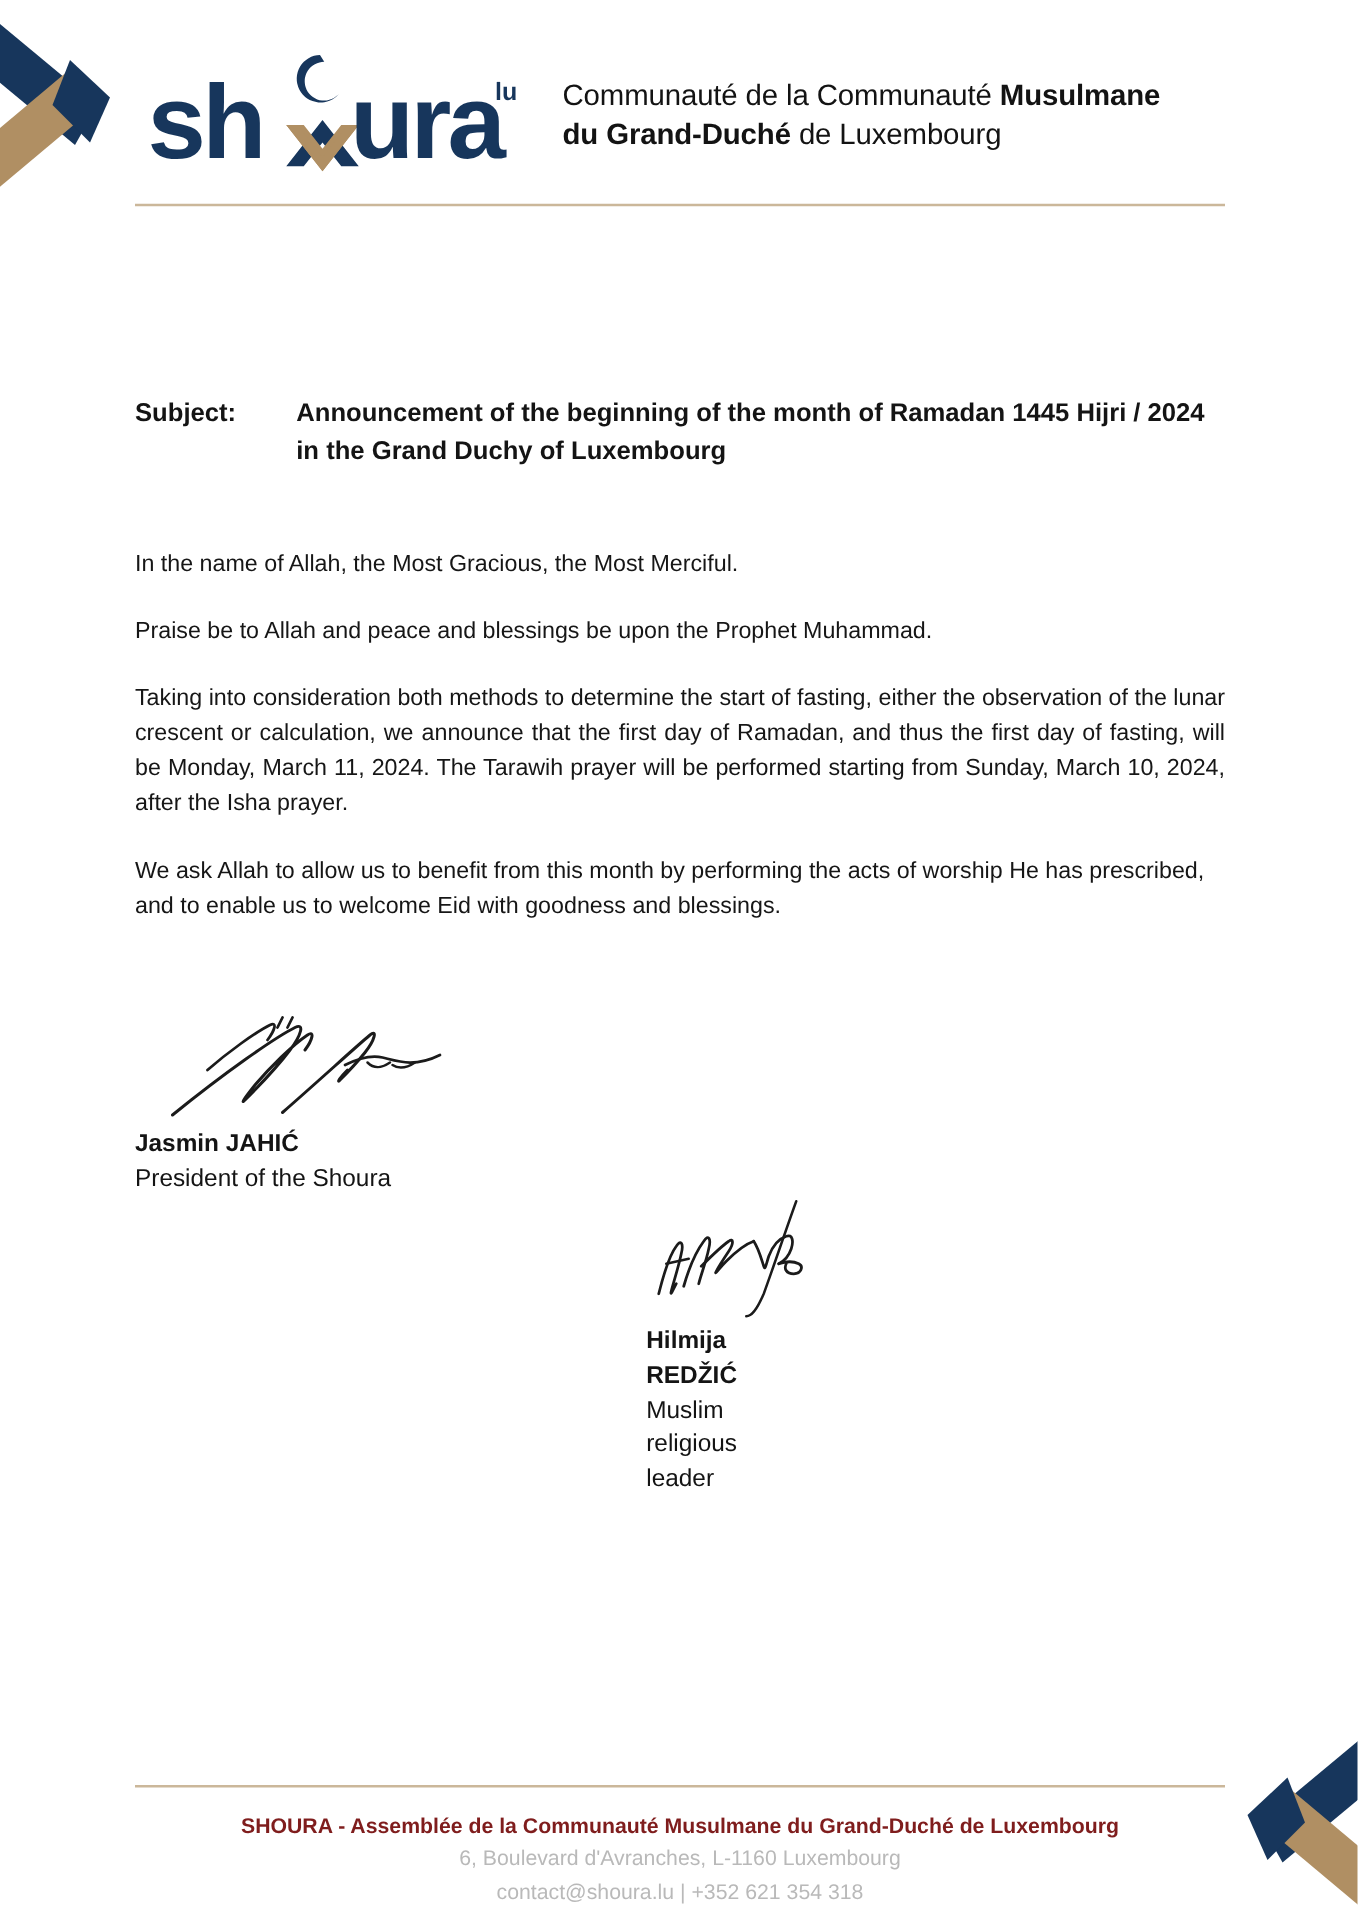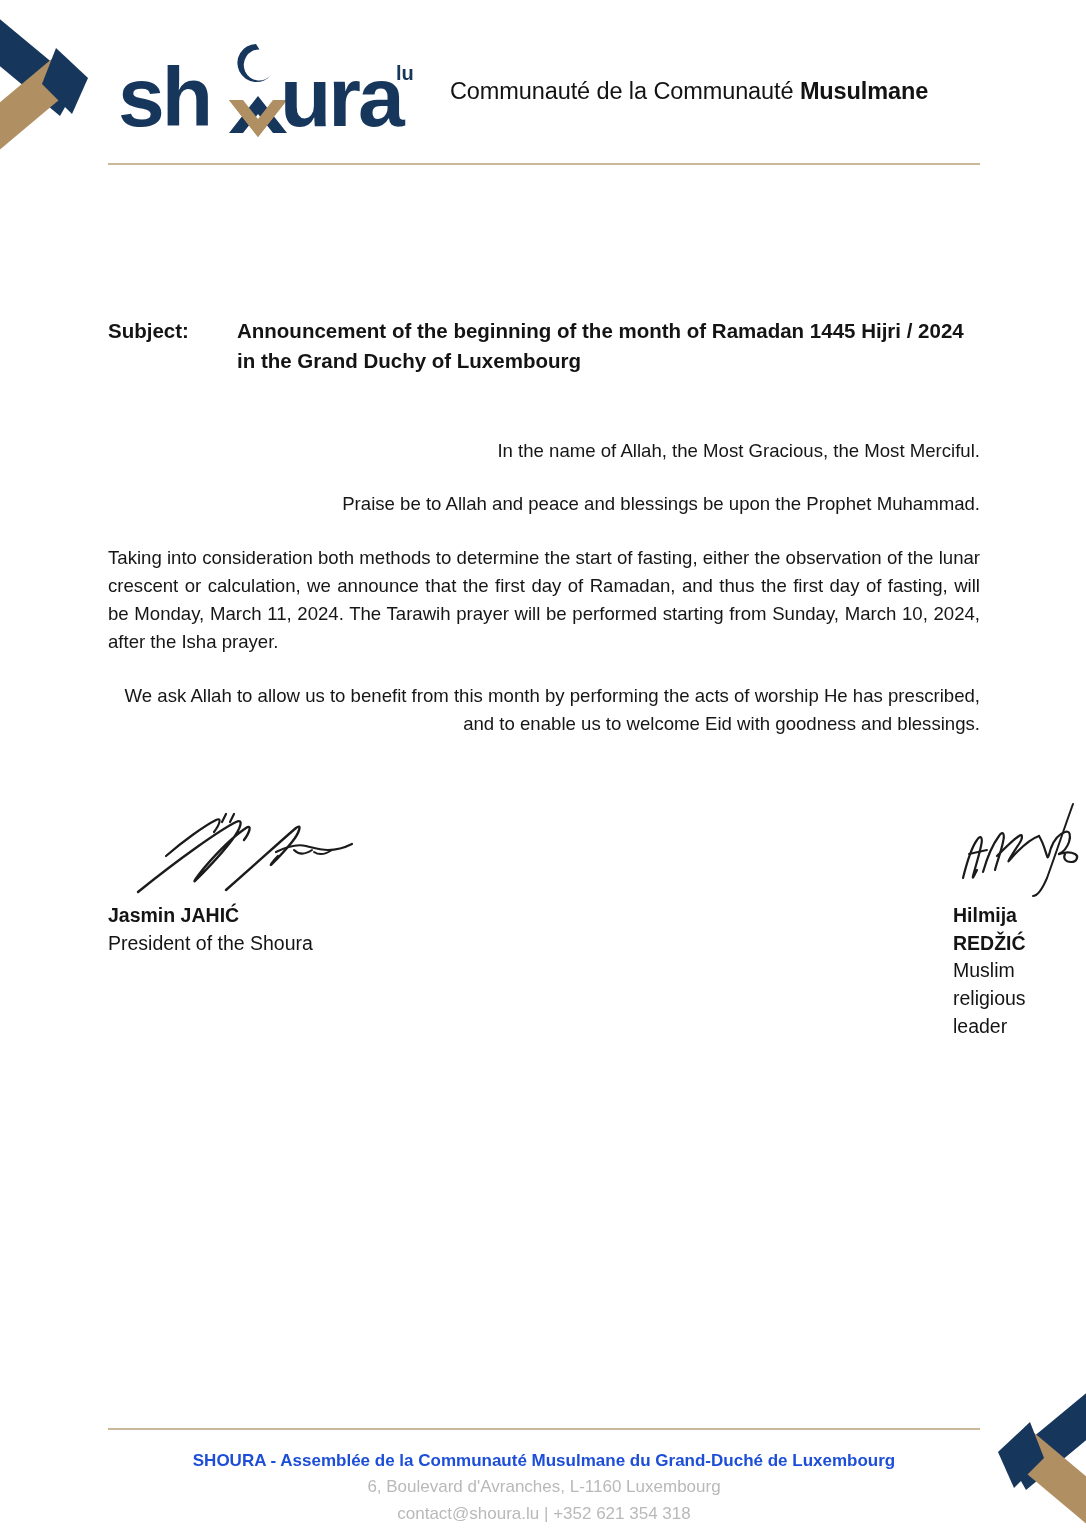--- a/index.html
+++ b/index.html
@@ -91,32 +91,32 @@
     position: absolute;
     left: 108px;
     top: 437px;
     width: 872px;
   }
   .para {
     font-size: 18.6px;
     line-height: 1.52;
     margin: 0 0 25px 0;
     color: #161616;
-    text-align: right;
   }
   .para.justify { text-align: justify; text-justify: inter-word; }
   .para:last-child { margin-bottom: 0; }
 
   
   .signatures {
     position: absolute;
     left: 108px;
     top: 800px;
     width: 872px;
     display: flex;
+    flex-direction: column;
   }
   .sig-col { width: 436px; position: relative; }
   .sig-col.right { padding-left: 409px; width: 436px; text-align: right; }
   .sig-mark { height: 100px; display: block; }
   .sig-name {
     font-size: 19.5px;
     font-weight: 700;
     line-height: 1.42;
     margin-top: 2px;
   }
@@ -137,21 +137,21 @@
   }
   .footer {
     position: absolute;
     left: 108px;
     top: 1448px;
     width: 872px;
     text-align: center;
     color: #b9b9b9;
   }
   .footer-line { font-size: 17px; line-height: 1.55; }
-  .footer-line.first { font-weight: 700; color: #1d4ed8; }
+  .footer-line.first { font-weight: 700; color: #7f1d1d; }
 </style>
 </head>
 <body>
 
 <div class="sheet">
 
   <svg class="corner-deco corner-tl" viewBox="0 0 200 230">
     <path d="M10 10 L140 118 L140 118 L122 150 L-8 42 Z" fill="#17365c"></path>
     <path d="M140 118 L16 222 L-2 190 L122 86 Z" fill="#b08f63"></path>
     <path d="M118 82 L150 112 L134 148 L104 118 Z" fill="#17365c"></path>
@@ -176,20 +176,23 @@
 
         <text x="172" y="88" font-family="'Liberation Sans', sans-serif" font-size="84" font-weight="700" fill="#17365c" letter-spacing="-3">ura</text>
 
         <text x="288" y="42" font-family="'Liberation Sans', sans-serif" font-size="20" font-weight="700" fill="#17365c">lu</text>
       </svg>
     </div>
 
     <div class="org-name">
       <div>
         <span>Communauté de la Communauté </span><b>Musulmane</b>
+      </div>
+      <div>
+        <b>du Grand-Duché </b><span>de Luxembourg</span>
       </div>
     </div>
   </div>
 
   <div class="rule-top"></div>
 
   <div class="subject-row">
     <div class="subject-label">Subject:</div>
     <div class="subject-text">Announcement of the beginning of the month of Ramadan 1445 Hijri / 2024 in the Grand Duchy of Luxembourg</div>
   </div>

